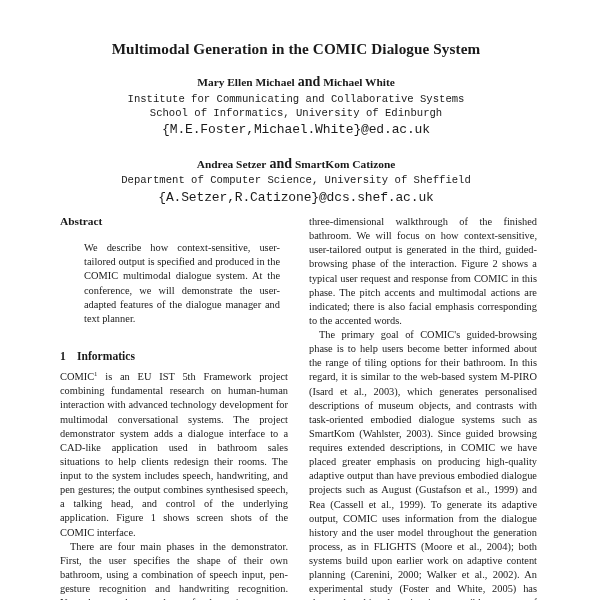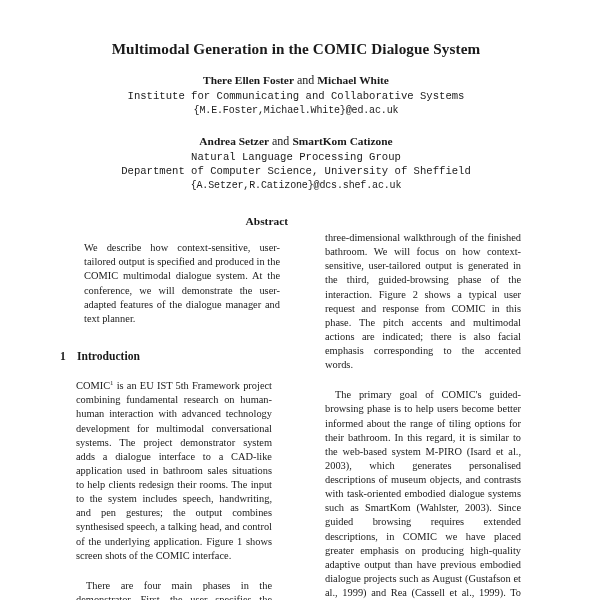--- a/index.html
+++ b/index.html
@@ -42,32 +42,32 @@
     line-height: 1.32;
   }
   .author-group.second {
     margin-top: 17px;
   }
   .author-names {
     font-size: 11.4px;
     font-weight: bold;
   }
   .author-names .conj {
-    font-weight: normal;
-    font-size: 12px;
+    font-weight: bold;
+    font-size: 14px;
     padding: 0 3px;
   }
   .affil {
     font-size: 10.6px;
     line-height: 1.33;
     font-family: Liberation Mono, monospace;
   }
   .email {
     font-family: "Liberation Mono", "DejaVu Sans Mono", monospace;
-    font-size: 10px;
+    font-size: 13px;
     letter-spacing: -0.15px;
     margin-top: 1px;
   }
 
   
   .columns {
     position: absolute;
     top: 215px;
     left: 0;
     width: 600px;
@@ -78,21 +78,21 @@
     box-sizing: border-box;
     overflow: hidden;
   }
   .col {
     width: 228px;
     flex: 0 0 228px;
     overflow: hidden;
   }
 
   .abstract-head {
-    text-align: right;
+    text-align: left;
     font-size: 11.4px;
     font-weight: bold;
     margin: 0 0 14px 0;
   }
   .abstract-body {
     margin: 0 0 4px 24px;
     width: 196px;
   }
   .abstract-body p {
     margin: 0;
@@ -106,21 +106,21 @@
     font-size: 11.6px;
     font-weight: bold;
     margin: 24px 0 7px 0;
   }
   .section-head .secnum {
     display: inline-block;
     min-width: 17px;
   }
 
   .col p.body {
-    margin: 16px;
+    margin: 0;
     font-size: 10.4px;
     line-height: 1.358;
     text-align: justify;
     text-justify: inter-word;
     hyphens: none;
   }
   .col p.body + p.body {
     text-indent: 10px;
   }
   sup {
@@ -131,42 +131,42 @@
 </style>
 </head>
 <body>
 
 <div class="page">
 
   <div class="titleblock">
     <h1 class="paper-title">Multimodal Generation in the COMIC Dialogue System</h1>
 
     <div class="author-group">
-      <div class="author-names"><span>There Ellen Foster</span><span class="conj">and</span><span>Michael White</span></div>
+      <div class="author-names"><span>Mary Ellen Michael</span><span class="conj">and</span><span>Michael White</span></div>
       <div class="affil">Institute for Communicating and Collaborative Systems</div>
+      <div class="affil">School of Informatics, University of Edinburgh</div>
       <div class="email">{M.E.Foster,Michael.White}@ed.ac.uk</div>
     </div>
 
     <div class="author-group second">
       <div class="author-names"><span>Andrea Setzer</span><span class="conj">and</span><span>SmartKom Catizone</span></div>
-      <div class="affil">Natural Language Processing Group</div>
       <div class="affil">Department of Computer Science, University of Sheffield</div>
       <div class="email">{A.Setzer,R.Catizone}@dcs.shef.ac.uk</div>
     </div>
   </div>
 
   <div class="columns">
 
     <div class="col">
       <div class="abstract-head">Abstract</div>
       <div class="abstract-body">
         <p>We describe how context-sensitive, user-tailored output is specified and produced in the COMIC multimodal dialogue system. At the conference, we will demonstrate the user-adapted features of the dialogue manager and text planner.</p>
       </div>
 
-      <div class="section-head"><span class="secnum">1</span><span>Introduction</span></div>
+      <div class="section-head"><span class="secnum">1</span><span>Informatics</span></div>
 
       <p class="body"><span>COMIC</span><sup>1</sup><span> is an EU IST 5th Framework project combining fundamental research on human-human interaction with advanced technology development for multimodal conversational systems. The project demonstrator system adds a dialogue interface to a CAD-like application used in bathroom sales situations to help clients redesign their rooms. The input to the system includes speech, handwriting, and pen gestures; the output combines synthesised speech, a talking head, and control of the underlying application. Figure 1 shows screen shots of the COMIC interface.</span></p>
 
       <p class="body">There are four main phases in the demonstrator. First, the user specifies the shape of their own bathroom, using a combination of speech input, pen-gesture recognition and handwriting recognition. Next, the user chooses a layout for the sani-</p>
     </div>
 
     <div class="col">
       <p class="body">three-dimensional walkthrough of the finished bathroom. We will focus on how context-sensitive, user-tailored output is generated in the third, guided-browsing phase of the interaction. Figure 2 shows a typical user request and response from COMIC in this phase. The pitch accents and multimodal actions are indicated; there is also facial emphasis corresponding to the accented words.</p>
       <p class="body">The primary goal of COMIC's guided-browsing phase is to help users become better informed about the range of tiling options for their bathroom. In this regard, it is similar to the web-based system M-PIRO (Isard et al., 2003), which generates personalised descriptions of museum objects, and contrasts with task-oriented embodied dialogue systems such as SmartKom (Wahlster, 2003). Since guided browsing requires extended descriptions, in COMIC we have placed greater emphasis on producing high-quality adaptive output than have previous embodied dialogue projects such as August (Gustafson et al., 1999) and Rea (Cassell et al., 1999). To generate its adaptive output, COMIC uses information from the dialogue history and the user model throughout the generation process, as in FLIGHTS (Moore et al., 2004); both systems build upon earlier work on adaptive content planning (Carenini, 2000; Walker et al., 2002). An experimental study (Foster and White, 2005) has shown that this adaptation is perceptible to users of COMIC.</p>
     </div>

